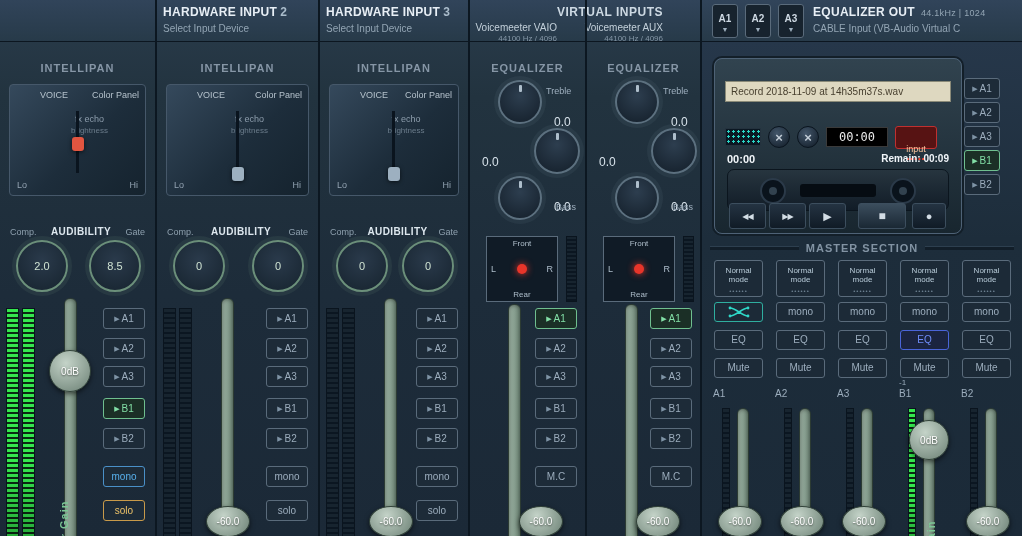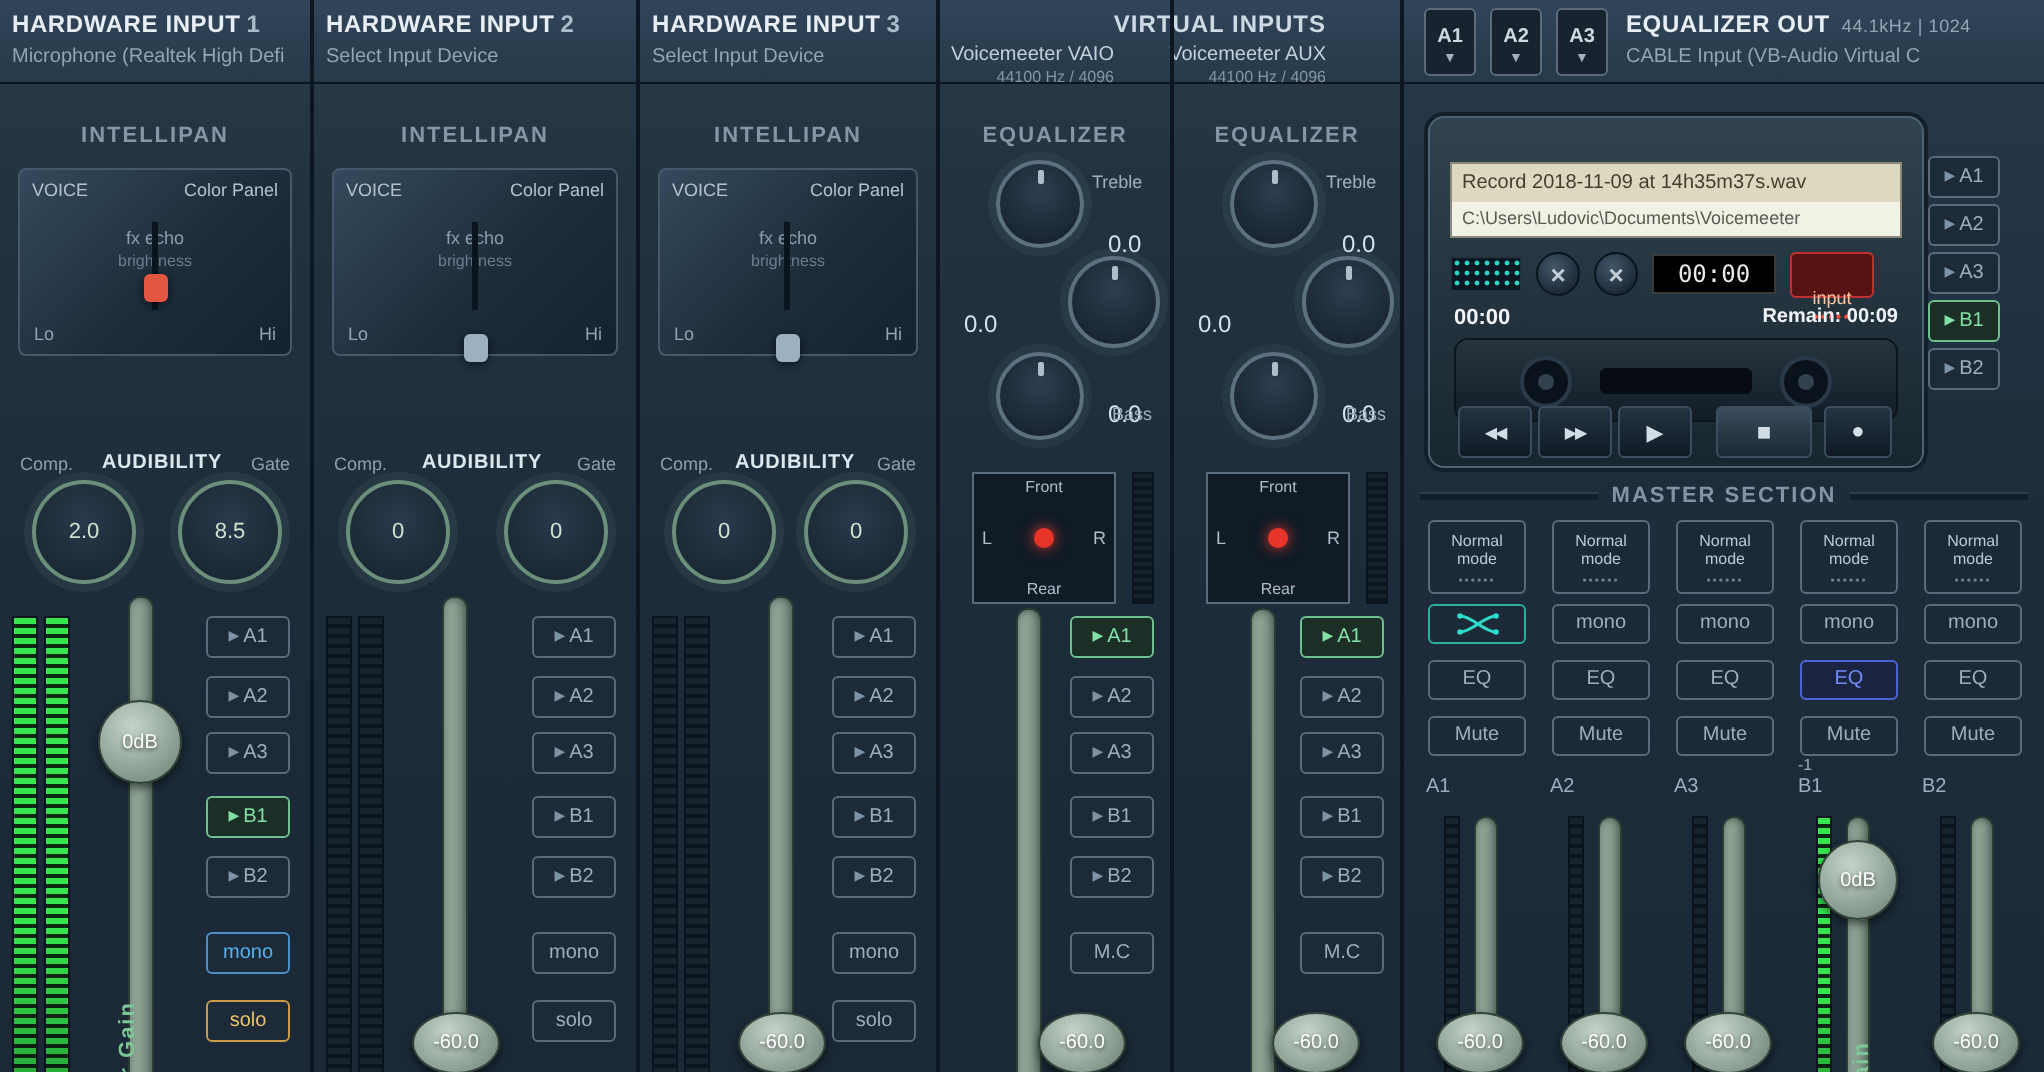--- a/index.html
+++ b/index.html
@@ -35,23 +35,23 @@
   #strip2 { left:157px; width:161px; }
   #strip3 { left:320px; width:148px; }
   #vstrip1 { left:470px; width:115px; }
   #vstrip2 { left:587px; width:113px; }
   #right { left:702px; width:320px; background:linear-gradient(#26374a, #1d2d3b 40%, #1b2a38); }
 
   .panel-title { position:absolute; top:20px; left:0; right:0; text-align:center;
                  font-size:11px; font-weight:bold; color:#8696a6; letter-spacing:1px; }
 
   
-  .ip-panel { position:absolute; top:42px; left:9px; right:9px; height:94px;
+  .ip-panel { position:absolute; top:42px; left:9px; right:9px; height:112px;
               background:linear-gradient(135deg,#35495c 0%, #1d2d3b 55%, #15232e 100%);
-              border:1px solid #46586a; border-radius:4px; font-size:9px; }
+              border:1px solid #46586a; border-radius:4px; font-size:9px;padding-left:24px; }
   .ip-head { display:flex; justify-content:space-between; padding:5px 6px 0; color:#b5c2cc; }
   .ip-fx { text-align:center; color:#8d9dac; margin-top:14px; }
   .ip-br { text-align:center; color:#6b7c8b; font-size:8px; margin-top:2px; }
   .ip-track { position:absolute; left:50%; top:26px; bottom:22px; width:3px; margin-left:-2px; background:#0a141e; }
   .ip-handle { position:absolute; left:50%; width:12px; height:14px; margin-left:-6px; border-radius:3px; cursor:pointer; }
   .ip-handle.red { background:#e25540; top:52px; box-shadow:0 1px 4px rgba(0,0,0,.6); }
   .ip-handle.gray { background:#9db0c0; top:82px; box-shadow:0 1px 4px rgba(0,0,0,.6); }
   .ip-foot { position:absolute; bottom:5px; left:7px; right:7px; display:flex; justify-content:space-between; color:#93a3b2; }
 
   
@@ -194,24 +194,20 @@
   .bus-knob.zero { left:13px; top:164px; width:40px; height:40px; }
   .bus-fgain { position:absolute; left:29px; top:202px; height:130px; writing-mode:vertical-rl;
                transform:rotate(180deg); color:#7cc795; font-size:11px; font-weight:bold; letter-spacing:1px; }
 </style>
 </head>
 <body>
 
 <div class="app">
 
   <div class="header">
-    <div class="hdr-col" style="left:6px">
-      <div class="hdr-title"><span>HARDWARE INPUT</span><span class="num">1</span></div>
-      <div class="hdr-device">Microphone (Realtek High Defi</div>
-    </div>
     <div class="hdr-col" style="left:163px">
       <div class="hdr-title"><span>HARDWARE INPUT</span><span class="num">2</span></div>
       <div class="hdr-device">Select Input Device</div>
     </div>
     <div class="hdr-col" style="left:326px">
       <div class="hdr-title"><span>HARDWARE INPUT</span><span class="num">3</span></div>
       <div class="hdr-device">Select Input Device</div>
     </div>
     <div class="vh">
       <div class="vh-title">VIRTUAL INPUTS</div>
@@ -434,21 +430,20 @@
     <button class="rbtn r4"><span class="tri">▶</span><span>B1</span></button>
     <button class="rbtn r5"><span class="tri">▶</span><span>B2</span></button>
     <button class="rbtn r6"><span>M.C</span></button>
   </section>
 
   <section class="strip" id="right">
 
     <div class="recorder">
       <div class="rec-display">
         <div class="rec-file">Record 2018-11-09 at 14h35m37s.wav</div>
-        <div class="rec-path">C:\Users\Ludovic\Documents\Voicemeeter</div>
       </div>
       <div class="rec-ctrl">
         <div class="rec-leds"></div>
         <div class="rec-knob">
             <span>×</span>
           </div>
         <div class="rec-knob">
             <span>×</span>
           </div>
         <div class="rec-counter">00:00</div>

